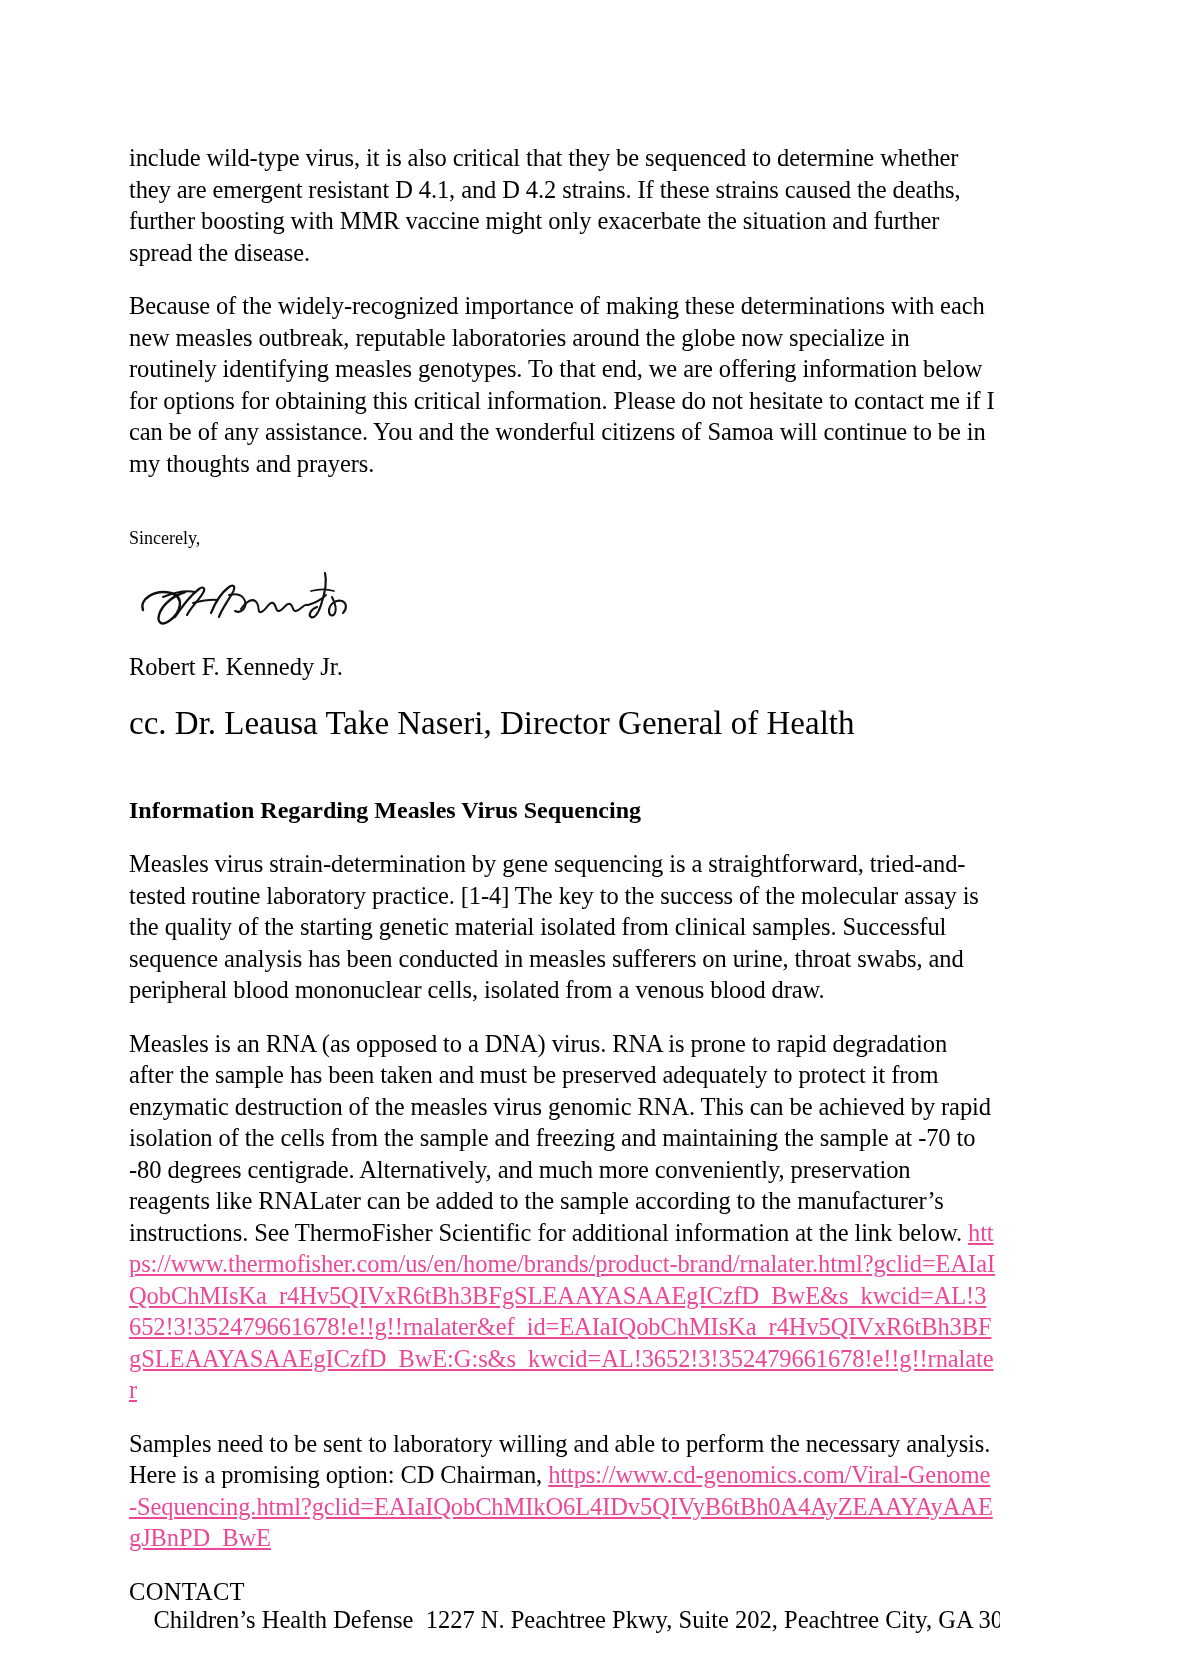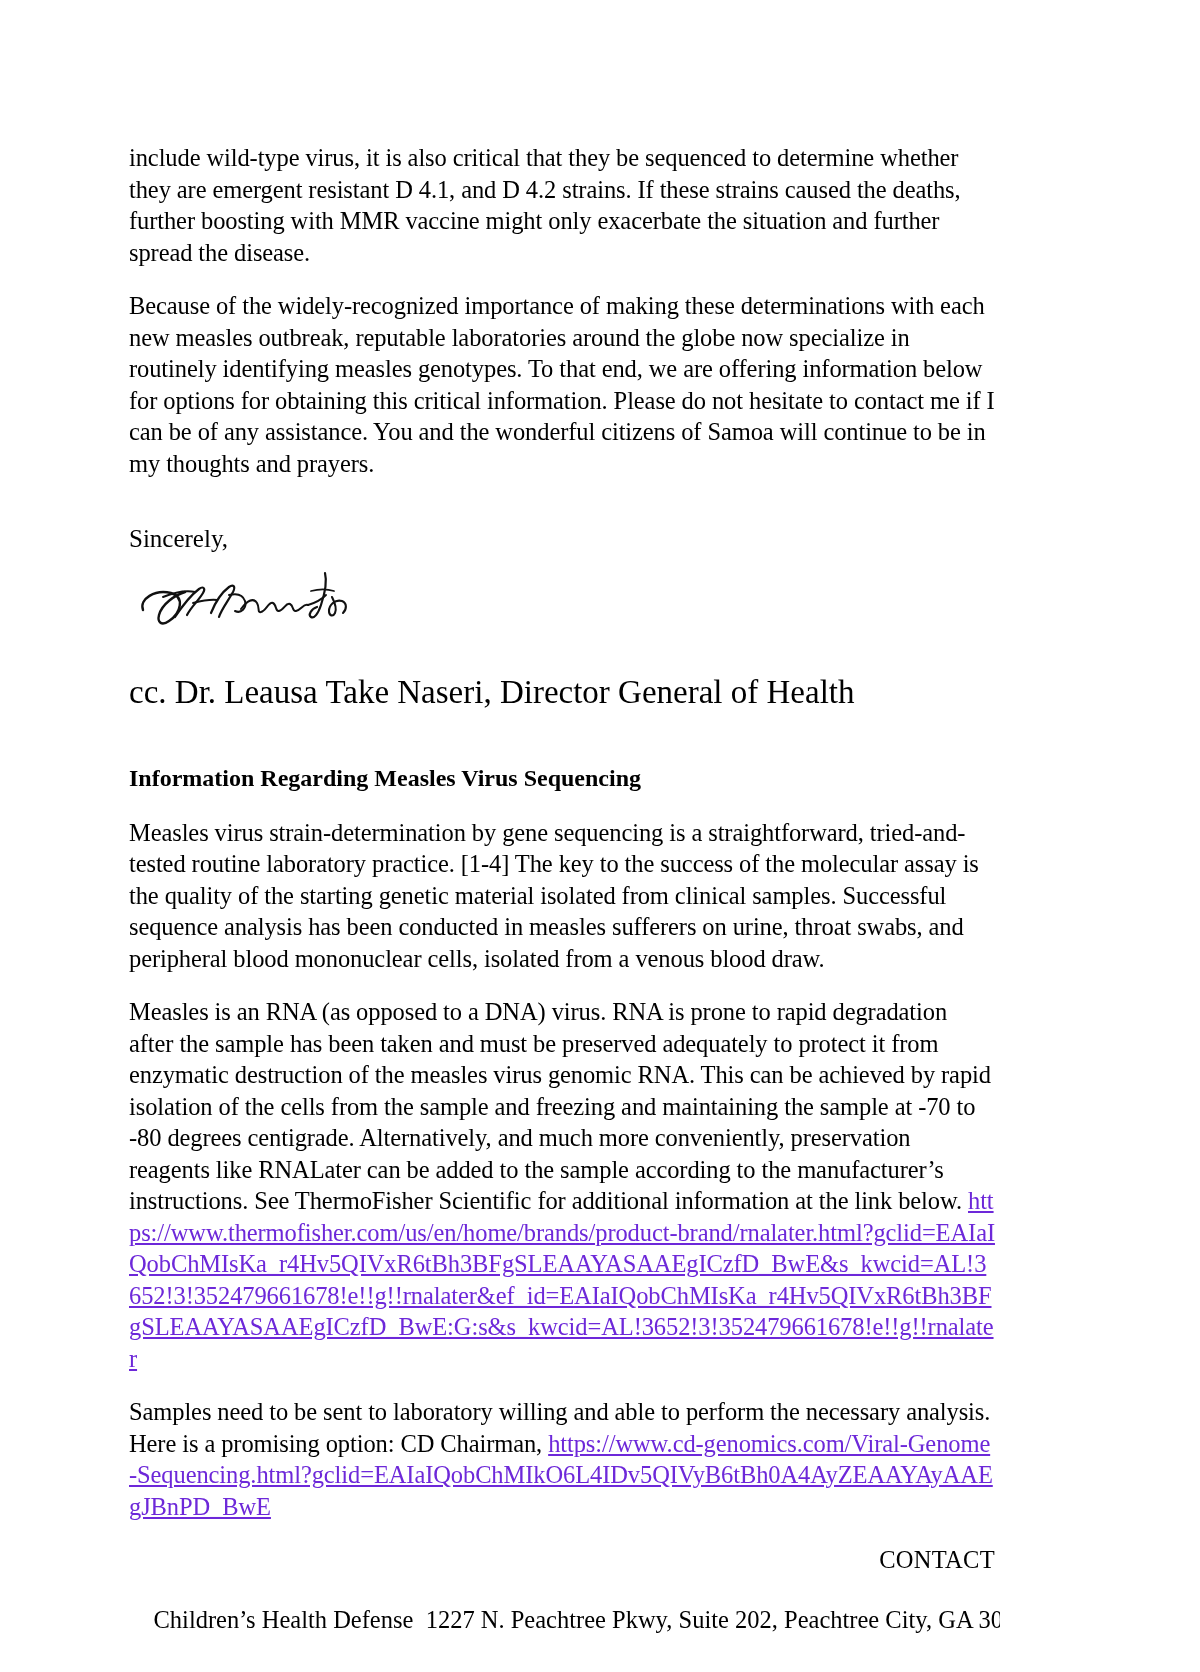--- a/index.html
+++ b/index.html
@@ -33,21 +33,21 @@
     letter-spacing: -0.1px;
   }
   .heading {
     margin: 2px 0 22px 0;
     font-size: 24px;
     line-height: 31.5px;
     font-weight: bold;
   }
   .signoff {
     margin: 0;
-    font-size: 25px;
+    font-size: 18px;
     line-height: 31.5px;
   }
   .sig-wrap {
     height: 86px;
     margin-top: 10px;
     margin-bottom: 0px;
     position: relative;
   }
   .sig-wrap svg { display: block; }
   .name-block {
@@ -56,21 +56,21 @@
     line-height: 31.5px;
   }
   .cc-line {
     margin: 26px 0 0 0;
     font-size: 33px;
     line-height: 31.5px;
   }
   .spacer-lg { height: 53px; }
   .spacer-sm { height: 22px; }
   a.link, .link {
-    color: #6d28d9;
+    color: #ec4899;
     word-break: break-all;
   }
   .footer {
     position: absolute;
     left: 129px;
     top: 1573px;
     width: 900px;
     font-size: 24.5px;
     line-height: 31px;
     white-space: pre;
@@ -78,21 +78,20 @@
   .footer .pageno {
     position: absolute;
     left: 880px;
     top: 0;
   }
   .contact-label {
     margin: 0;
     font-size: 24.5px;
     line-height: 31.5px;
     letter-spacing: 0.3px;
-    text-align: right;
   }
 </style>
 </head>
 <body>
 
 <div class="page">
 
   <div class="content">
 
     <p class="para">include wild-type virus, it is also critical that they be sequenced to determine whether they are emergent resistant D 4.1, and D 4.2 strains. If these strains caused the deaths, further boosting with MMR vaccine might only exacerbate the situation and further spread the disease.</p>
@@ -114,20 +113,21 @@
           <path d="M100 30 C108 28, 114 30, 116 36 C118 43, 112 49, 106 46" stroke-width="2"></path>
           <path d="M112 44 C118 36, 124 32, 128 38 C131 43, 128 48, 132 47 C137 46, 140 36, 144 38 C148 40, 146 47, 150 46 C155 45, 157 37, 161 39 C165 41, 163 47, 167 46 C172 45, 175 38, 179 40" stroke-width="2"></path>
           <path d="M179 40 C186 38, 192 35, 197 30" stroke-width="1.9"></path>
           <path d="M196 8 C198 16, 196 28, 192 40 C189 49, 185 54, 182 52 C179 50, 182 44, 188 42" stroke-width="2.2"></path>
           <path d="M182 26 C190 24, 198 24, 205 26" stroke-width="1.8"></path>
           <path d="M203 32 C206 38, 208 44, 206 48 C204 52, 200 51, 200 46 C200 40, 206 34, 213 36 C218 38, 218 44, 214 48" stroke-width="2.1"></path>
         </g>
       </svg>
     </div>
 
+    <p class="name-block">Robert F. Kennedy Jr.</p>
 
     <p class="cc-line">cc. Dr. Leausa Take Naseri, Director General of Health</p>
 
     <div class="spacer-lg"></div>
 
     <p class="heading">Information Regarding Measles Virus Sequencing</p>
 
     <p class="para">Measles virus strain-determination by gene sequencing is a straightforward, tried-and-tested routine laboratory practice. [1-4]  The key to the success of the molecular assay is the quality of the starting genetic material isolated from clinical samples. Successful sequence analysis has been conducted in measles sufferers on urine, throat swabs, and peripheral blood mononuclear cells, isolated from a venous blood draw.</p>
 
     <p class="para">

